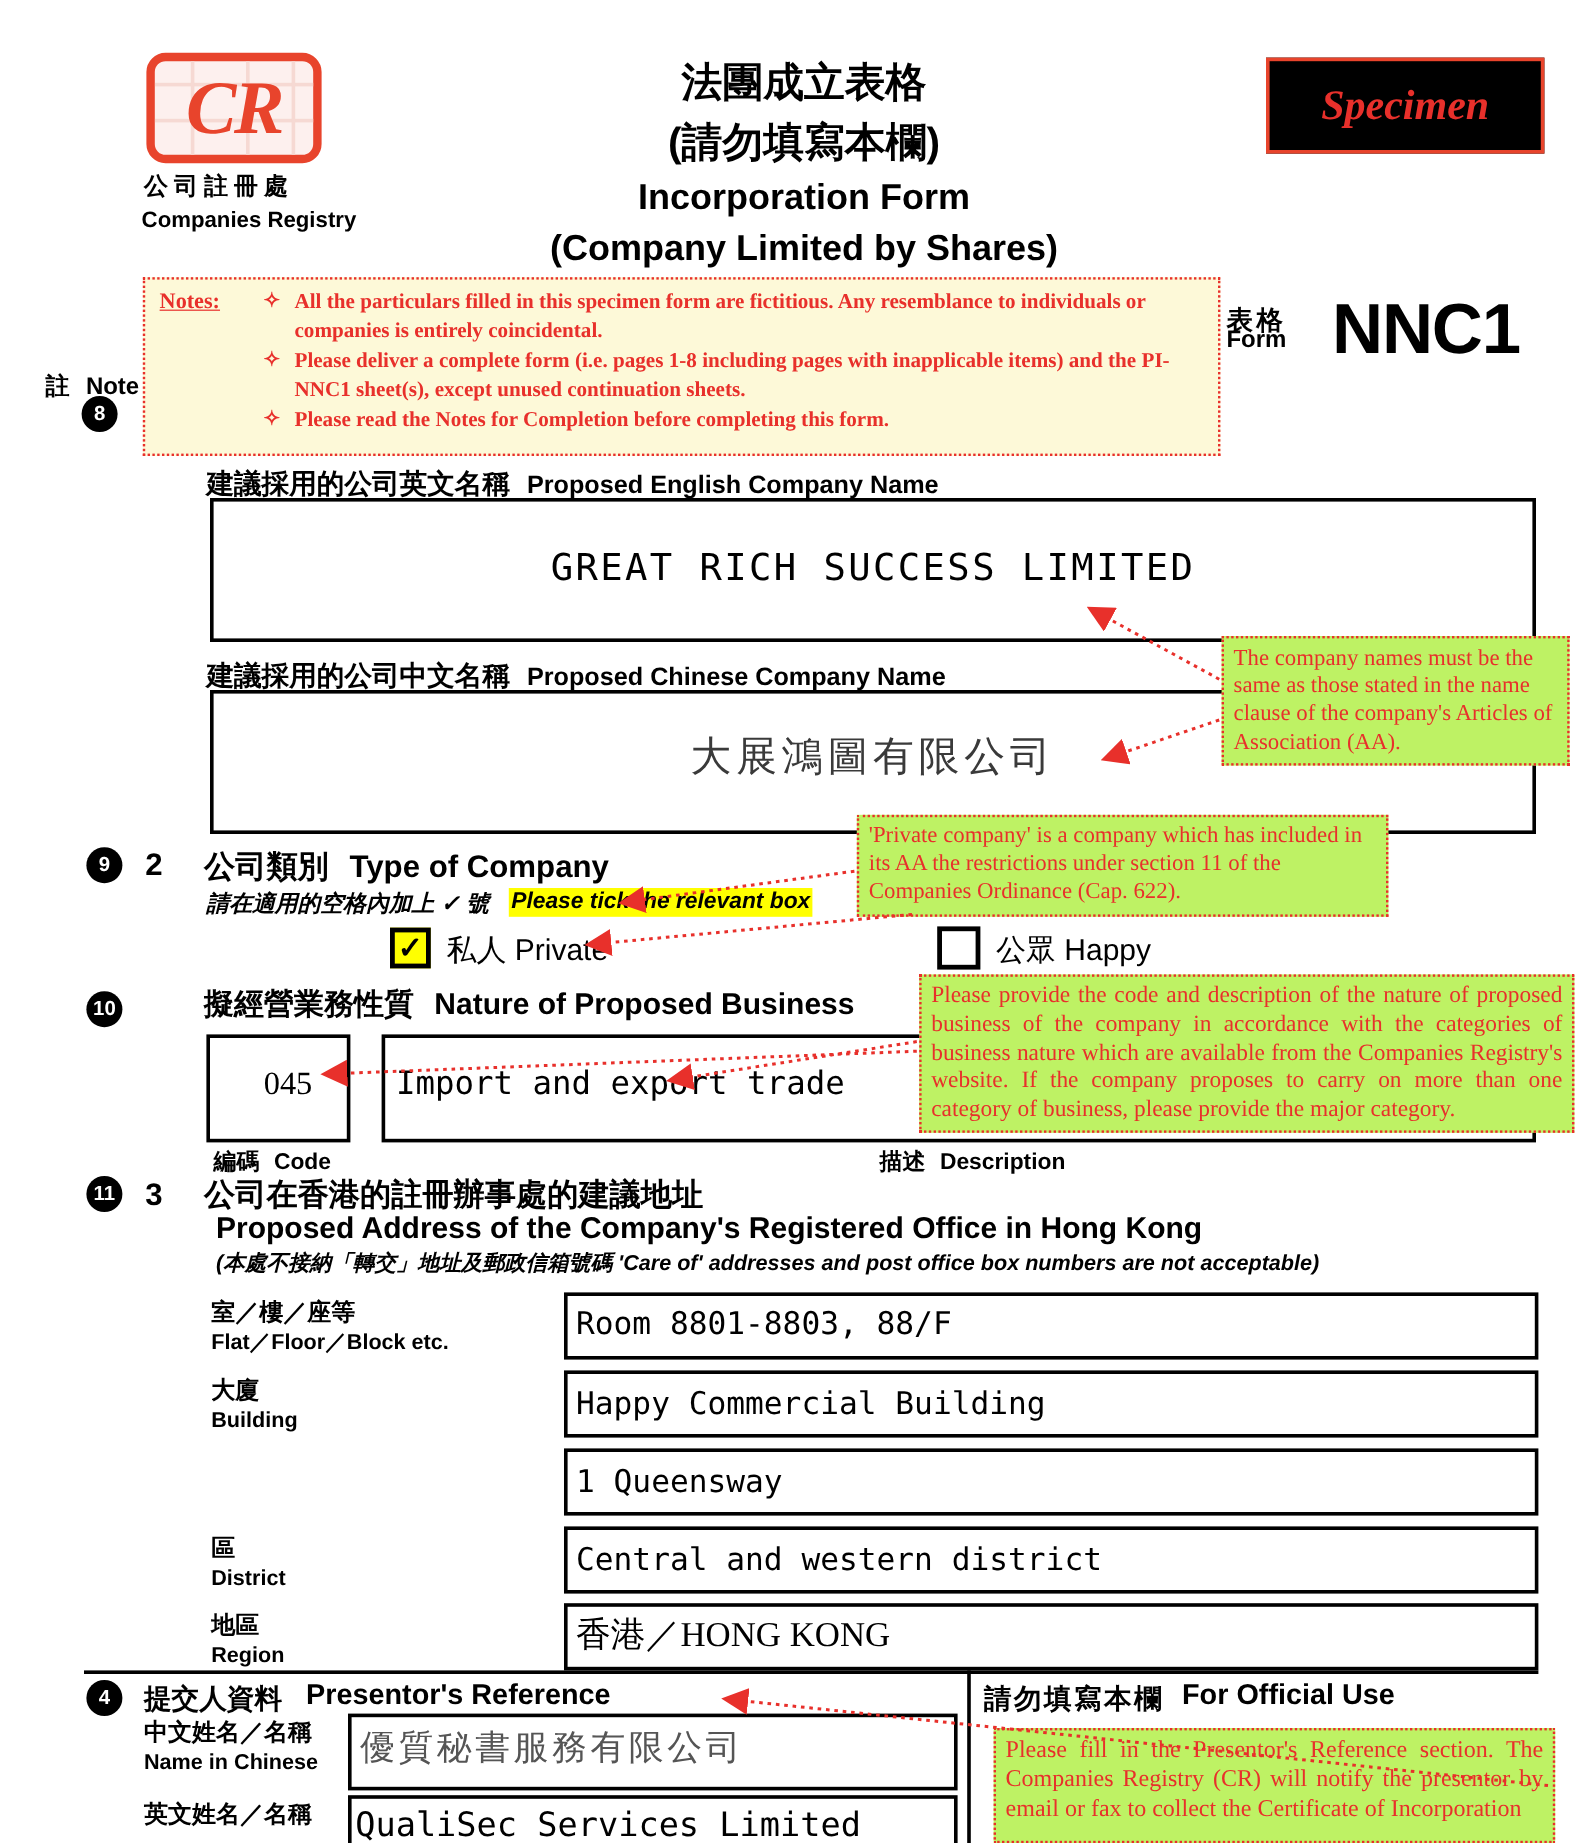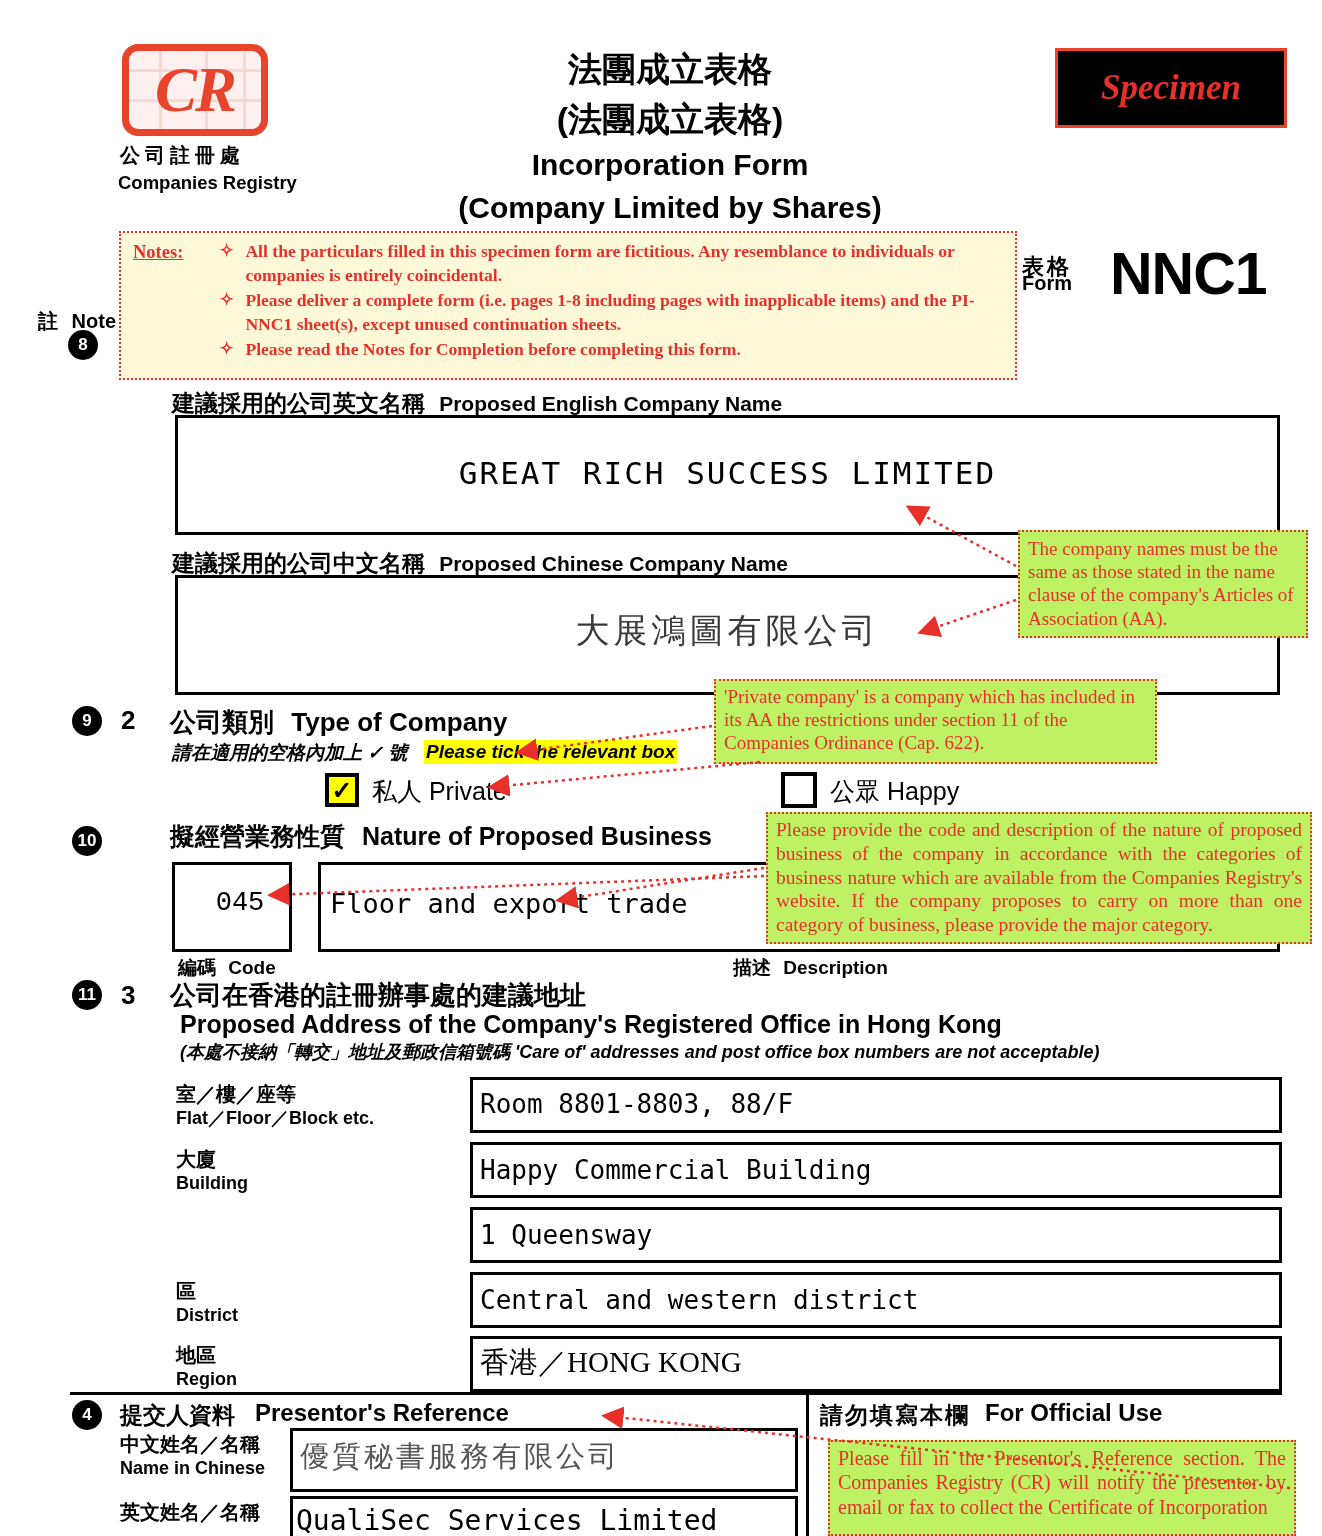--- a/index.html
+++ b/index.html
@@ -85,21 +85,21 @@
     font-size:25px;line-height:1;font-weight:bold;}
   #lbl-private{left:372px;top:775px;font-size:25px;white-space:nowrap;}
   #cb-public{left:781px;top:772px;width:36px;height:36px;border:4px solid #000;background:#fff;box-sizing:border-box;}
   #lbl-public{left:830px;top:775px;font-size:25px;white-space:nowrap;}
 
   
   #s10-c{left:72px;top:826px;}
   #nat-title{left:170px;top:820px;font-size:25px;font-weight:bold;white-space:nowrap;}
   #box-code{left:172px;top:862px;width:120px;height:90px;border:3px solid #000;box-sizing:border-box;}
   #val-code{left:172px;top:888px;width:136px;text-align:center;
-    font-family:Liberation Mono, monospace;font-size:27px;}
+    font-family:Liberation Serif, serif;font-size:27px;}
   #lbl-code{left:178px;top:955px;font-size:19px;font-weight:bold;white-space:nowrap;}
   #box-desc{left:318px;top:862px;width:962px;height:90px;border:3px solid #000;box-sizing:border-box;}
   #val-desc{left:330px;top:888px;font-family:"DejaVu Sans Mono",monospace;font-size:27px;white-space:nowrap;}
   #lbl-desc{left:733px;top:955px;font-size:19px;font-weight:bold;white-space:nowrap;}
 
   
   #s11-c{left:72px;top:980px;}
   #s3-num{left:121px;top:980px;font-size:26px;font-weight:bold;}
   #s3-cn{left:170px;top:978px;font-size:26px;font-weight:bold;white-space:nowrap;}
   #s3-en{left:180px;top:1010px;font-size:25px;font-weight:bold;white-space:nowrap;}
@@ -149,21 +149,21 @@
       <i style="left:30px;top:0;width:3px;height:92px;"></i>
       <i style="left:76px;top:0;width:3px;height:92px;"></i>
       <i style="left:114px;top:0;width:3px;height:92px;"></i>
     </div>
     <div class="cr">CR</div>
   </div>
   <div class="abs" id="logo-cn">公司註冊處</div>
   <div class="abs" id="logo-en">Companies Registry</div>
 
   <div class="abs ttl" id="ttl-cn1">法團成立表格</div>
-  <div class="abs ttl" id="ttl-cn2">(法團成立表格)</div>
+  <div class="abs ttl" id="ttl-cn2">(請勿填寫本欄)</div>
   <div class="abs ttl" id="ttl-en1">Incorporation Form</div>
   <div class="abs ttl" id="ttl-en2">(Company Limited by Shares)</div>
 
   <div class="abs" id="specimen">Specimen</div>
 
   <div class="abs" id="note-marker">
     <span>註</span>
     <span style="margin-left:8px;">Note</span>
   </div>
   <div class="circnum c30" id="note-circle">8</div>
@@ -224,21 +224,21 @@
     <span>擬經營業務性質</span>
     <span style="margin-left:10px;">Nature of Proposed Business</span>
   </div>
   <div class="abs" id="box-code"></div>
   <div class="abs" id="val-code">045</div>
   <div class="abs" id="lbl-code">
     <span>編碼</span>
     <span style="margin-left:7px;">Code</span>
   </div>
   <div class="abs" id="box-desc"></div>
-  <div class="abs" id="val-desc">Floor and export trade</div>
+  <div class="abs" id="val-desc">Import and export trade</div>
   <div class="abs" id="lbl-desc">
     <span>描述</span>
     <span style="margin-left:7px;">Description</span>
   </div>
 
   <div class="abs circnum c30" id="s11-c">11</div>
   <div class="abs" id="s3-num">3</div>
   <div class="abs" id="s3-cn">公司在香港的註冊辦事處的建議地址</div>
   <div class="abs" id="s3-en">Proposed Address of the Company's Registered Office in Hong Kong</div>
   <div class="abs" id="s3-note">(本處不接納「轉交」地址及郵政信箱號碼 'Care of' addresses and post office box numbers are not acceptable)</div>

